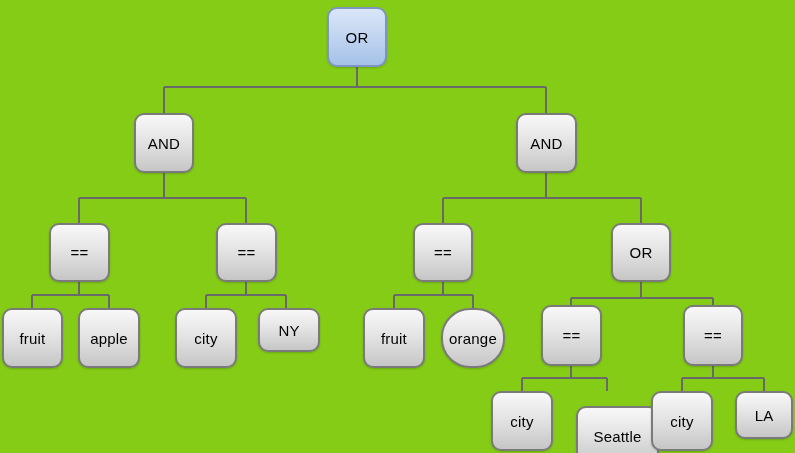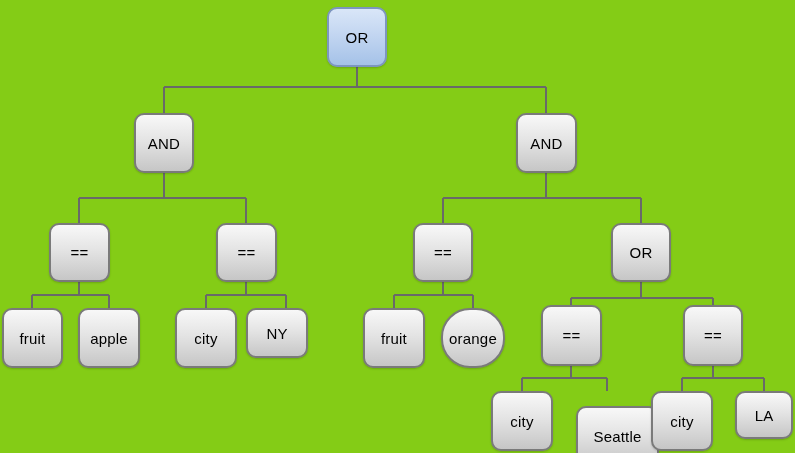--- a/index.html
+++ b/index.html
@@ -67,21 +67,21 @@
   <div class="node" style="left:516px; top:113px; width:61px; height:60px;">AND</div>
 
   <div class="node" style="left:49px; top:223px; width:61px; height:59px;">==</div>
   <div class="node" style="left:216px; top:223px; width:61px; height:59px;">==</div>
   <div class="node" style="left:413px; top:223px; width:60px; height:59px;">==</div>
   <div class="node" style="left:611px; top:223px; width:60px; height:59px;">OR</div>
 
   <div class="node" style="left:2px; top:308px; width:61px; height:60px;">fruit</div>
   <div class="node" style="left:78px; top:308px; width:62px; height:60px;">apple</div>
   <div class="node" style="left:175px; top:308px; width:62px; height:60px;">city</div>
-  <div class="node" style="left:246px; top:308px; width:62px; height:50px;">NY</div>
+  <div class="node" style="left:258px; top:308px; width:62px; height:44px;">NY</div>
   <div class="node" style="left:363px; top:308px; width:62px; height:60px;">fruit</div>
   <div class="node" style="left:441px; top:308px; width:64px; height:60px;border-radius:29px;">orange</div>
 
   <div class="node" style="left:541px; top:305px; width:61px; height:61px;">==</div>
   <div class="node" style="left:683px; top:305px; width:60px; height:61px;">==</div>
 
   <div class="node" style="left:491px; top:391px; width:62px; height:60px;">city</div>
   <div class="node" style="left:576px; top:406px; width:83px; height:60px;">Seattle</div>
   <div class="node" style="left:651px; top:391px; width:62px; height:60px;">city</div>
   <div class="node" style="left:735px; top:391px; width:58px; height:48px;">LA</div>

